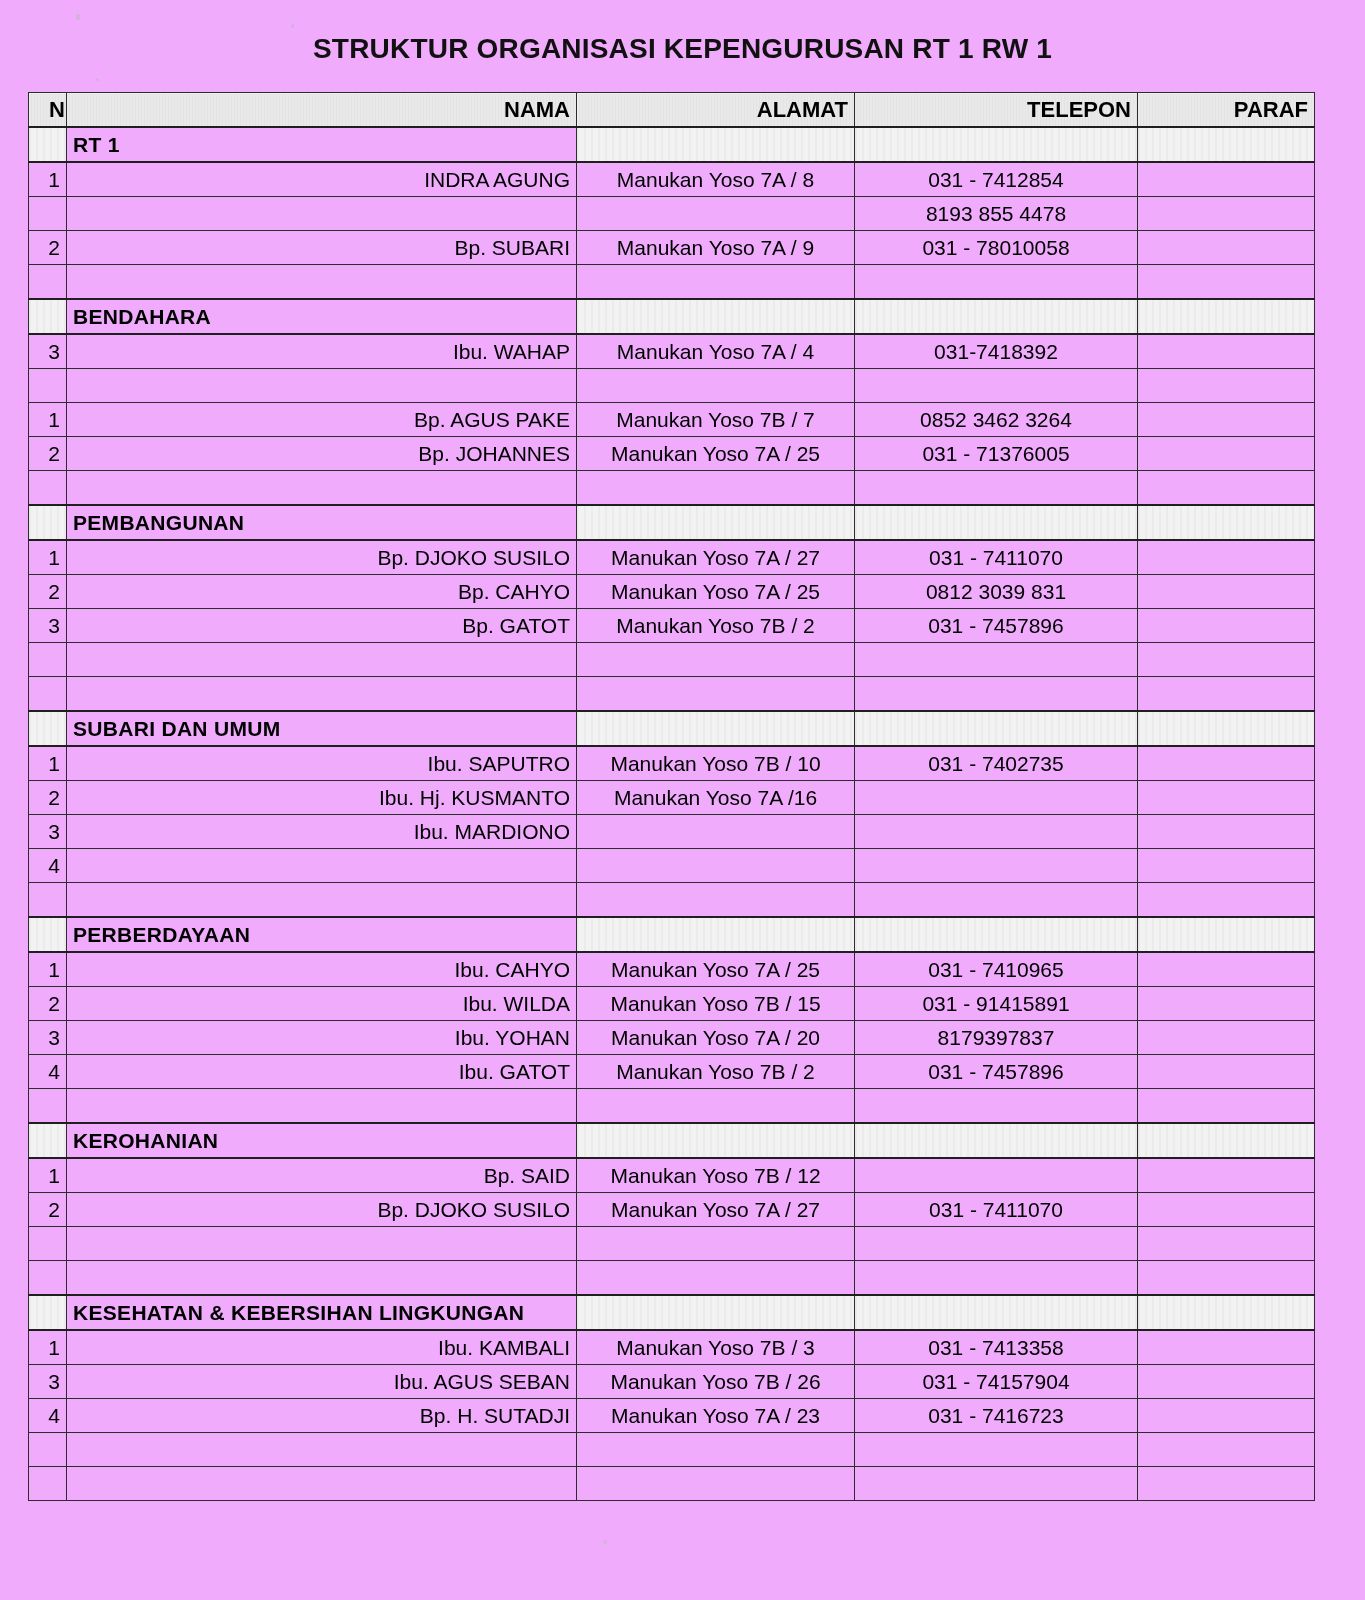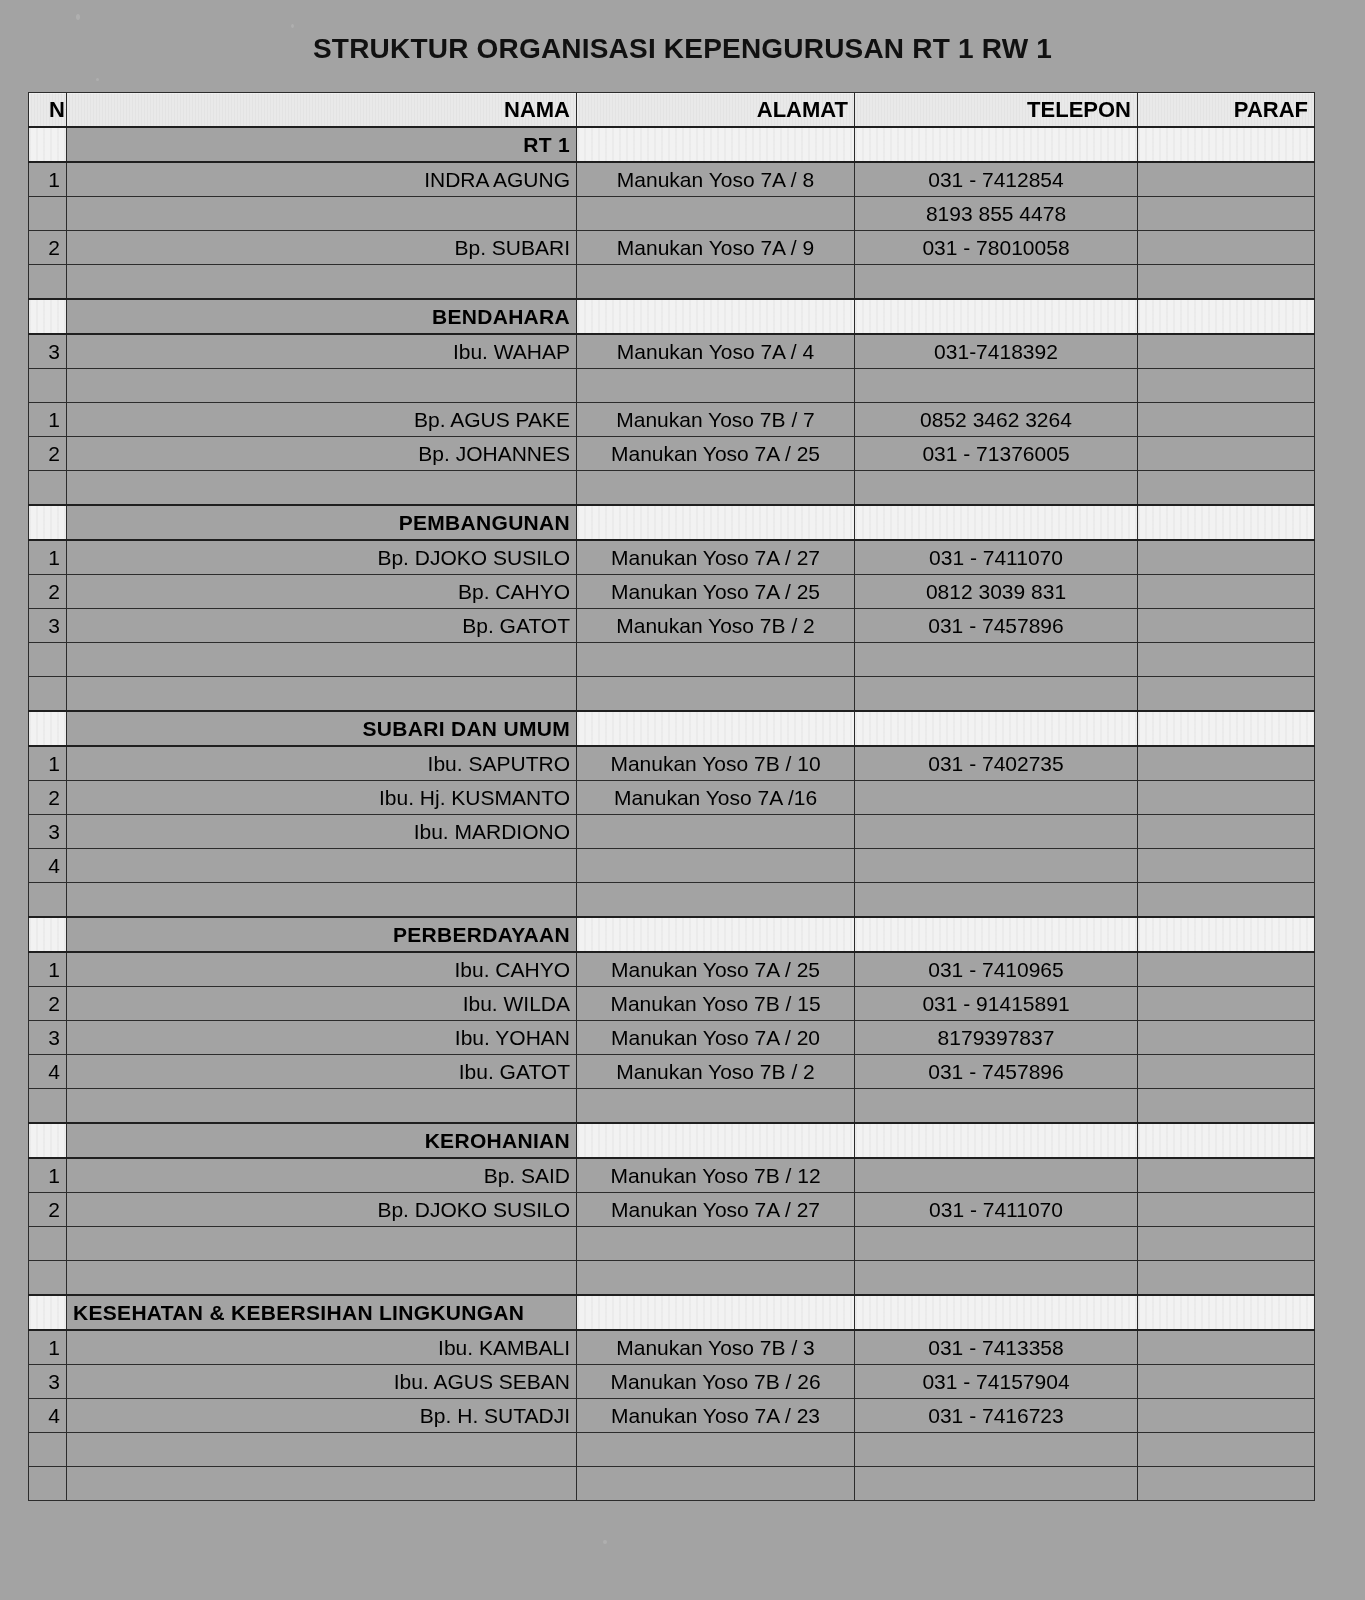--- a/index.html
+++ b/index.html
@@ -13,21 +13,21 @@
     font-family: "Liberation Sans", sans-serif;
     color: #000000;
     position: relative;
     overflow: hidden;
   }
   .page {
     position: absolute;
     left: 0; top: 0;
     width: 1365px;
     height: 1600px;
-    background: #a3a3a3;
+    background: #f0abfc;
   }
   
   .speck {
     position: absolute;
     background: #b9b9b9;
     border-radius: 50%;
     opacity: .55;
   }
   .doc-title {
     position: absolute;
@@ -79,21 +79,21 @@
   }
   thead th.h-no { text-align: left; padding-left: 20px; }
 
   td.no      { text-align: right; padding-right: 5px; }
   td.nama    { text-align: right; padding-left: 5px; }
   td.alamat  { text-align: center; padding-left: 8px; }
   td.telp    { text-align: center; }
   td.paraf   { }
 
   tr.section td.nama {
-    text-align: right;
+    text-align: left;
     font-weight: bold;
     letter-spacing: .3px;
   }
   tr.section td.nama.left {
     text-align: left;
   }
   tr.section td {
     border-top: 2px solid #1f1f1f;
     border-bottom: 2px solid #1f1f1f;
   }

